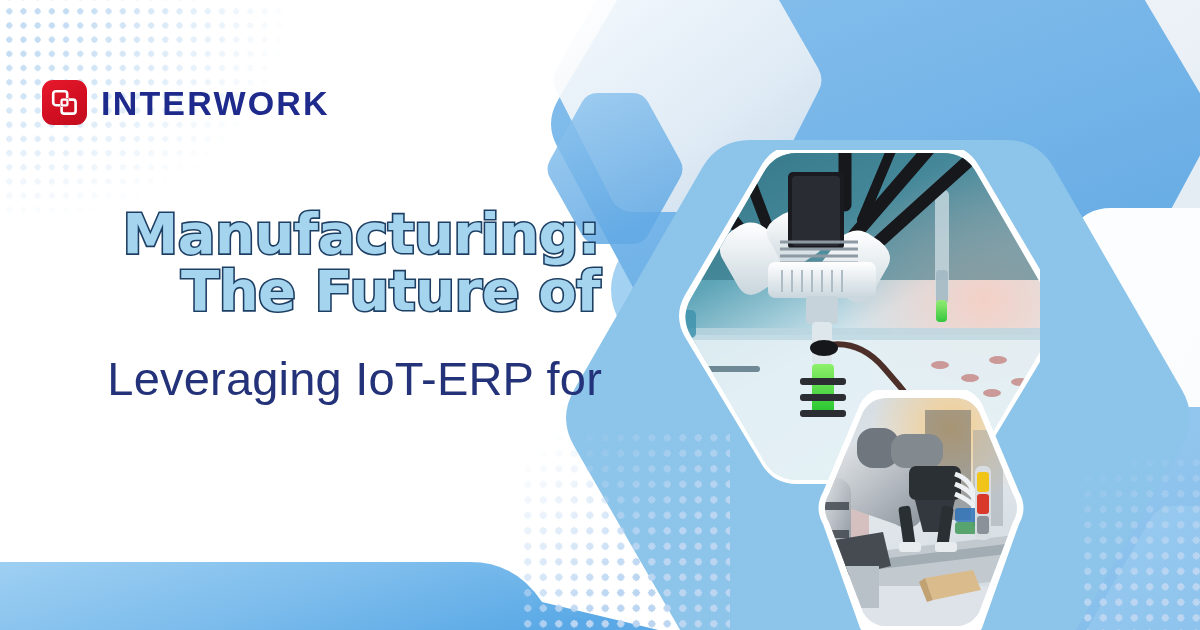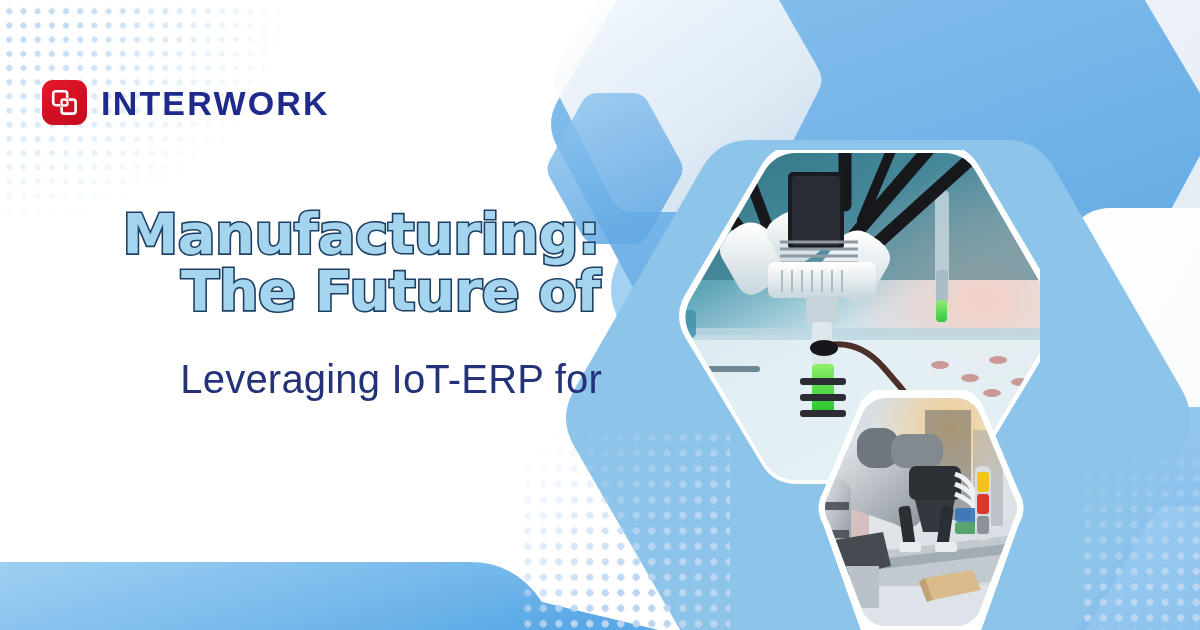--- a/index.html
+++ b/index.html
@@ -97,21 +97,21 @@
     white-space:nowrap;
   }
 
   
   .subtitle {
     position:absolute;
     left:42px; top:352px;
     width:560px;
     font-family:"Liberation Sans", sans-serif;
     font-weight:normal;
-    font-size:40px;
+    font-size:47px;
     line-height:54px;
     letter-spacing:0.2px;
     color:#243379;
   }
   .subtitle span { display:block; white-space:nowrap; }
 
   
   .hex-photo { position:absolute; }
   .hex-photo svg { display:block; }
 

